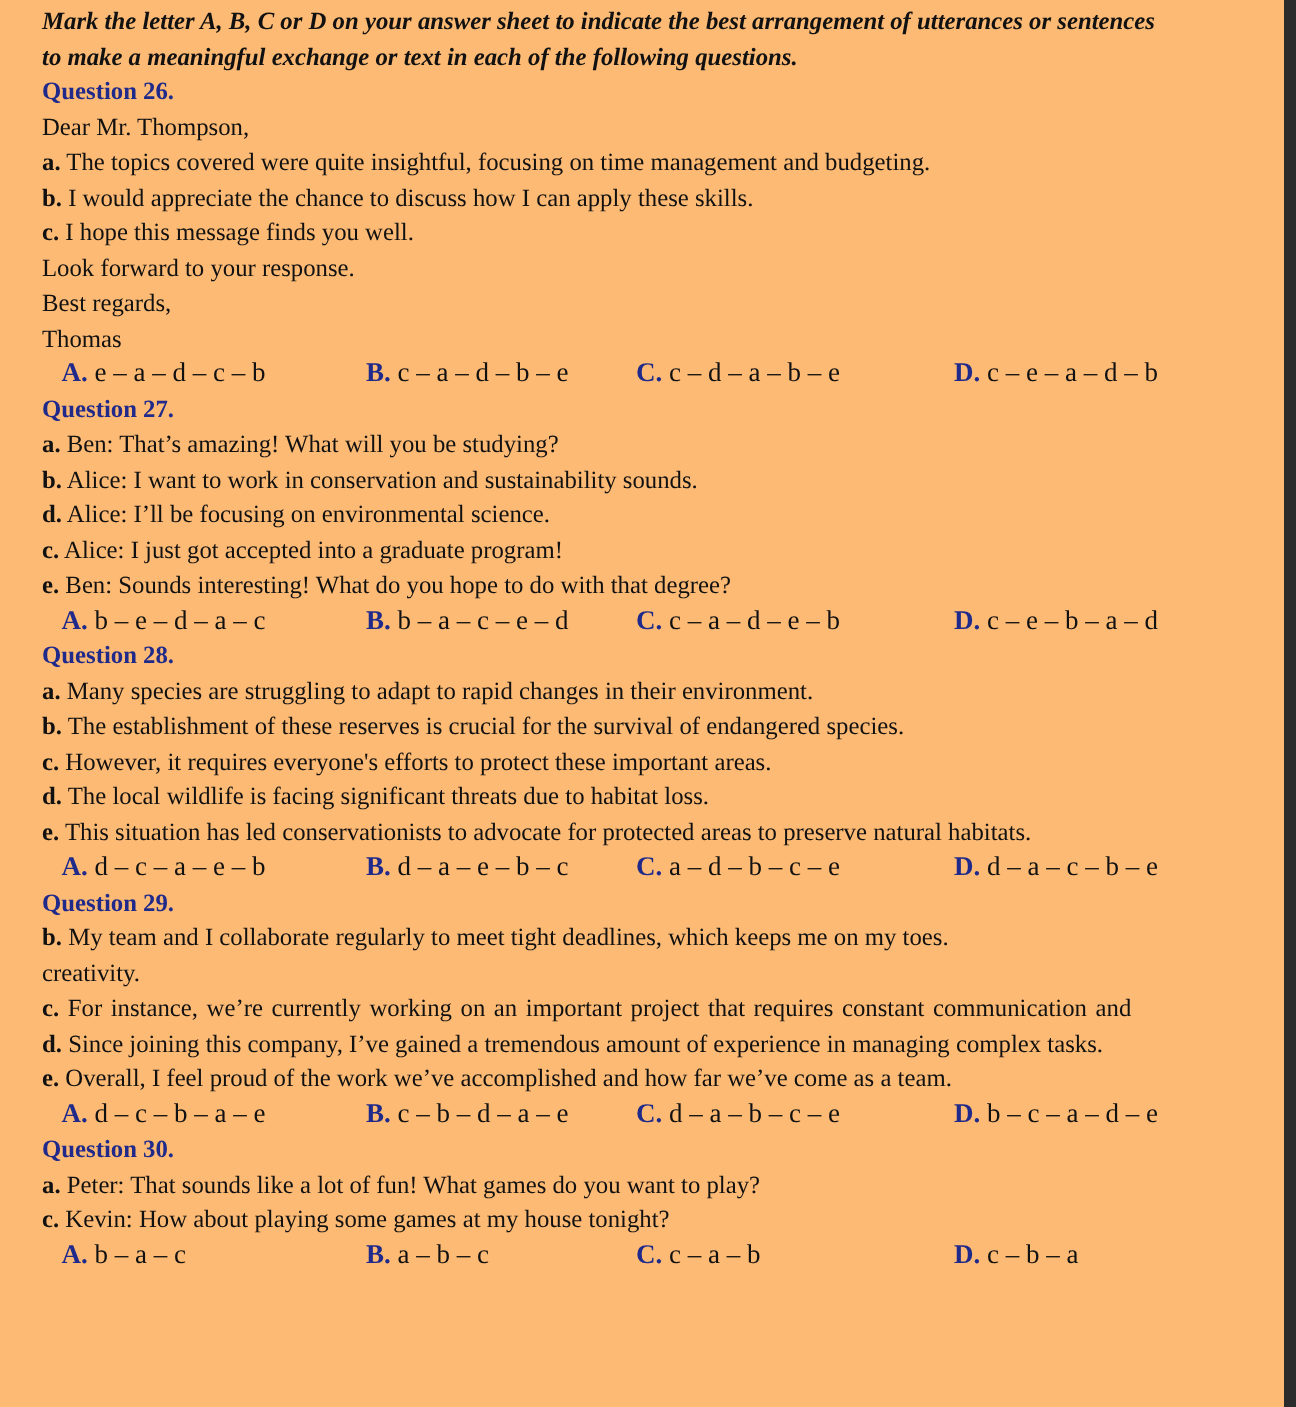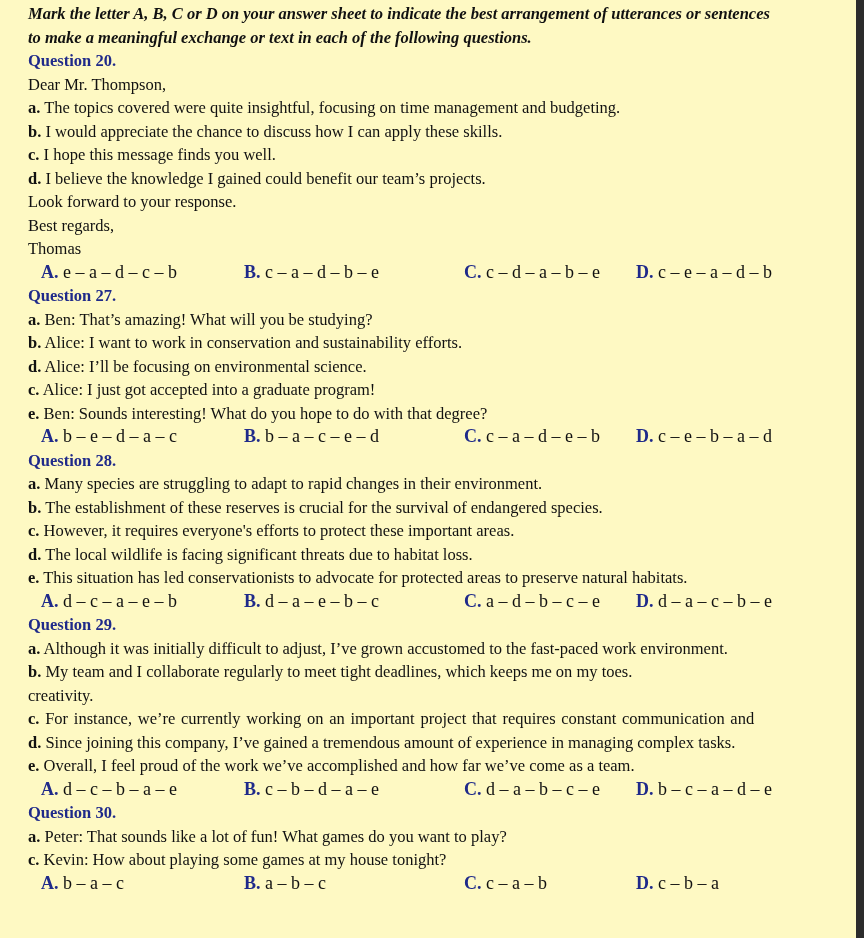--- a/index.html
+++ b/index.html
@@ -14,21 +14,21 @@
     overflow: hidden;
     font-family: "Liberation Serif", "DejaVu Serif", serif;
     color: #111111;
   }
   .page {
     position: absolute;
     left: 0;
     top: 0;
     width: 856px;
     height: 938px;
-    background: #fef9c3;
+    background: #fdba74;
   }
   .edge-strip {
     position: absolute;
     left: 856px;
     top: 0;
     width: 8px;
     height: 938px;
     background: #2b2b2b;
   }
   .content {
@@ -69,54 +69,53 @@
     position: absolute;
     top: 0;
     white-space: nowrap;
   }
   .opt .opt-letter {
     font-weight: bold;
     color: #1f2a8a;
   }
   .opt.a { left: 13px; }
   .opt.b { left: 216px; text-align: center; }
-  .opt.c { left: 436px; }
+  .opt.c { left: 396px; }
   .opt.d { left: 608px; }
 </style>
 </head>
 <body>
 
 <div class="page">
   <div class="content">
 
     <p class="instruction">Mark the letter A, B, C or D on your answer sheet to indicate the best arrangement of utterances or sentences</p>
     <p class="instruction">to make a meaningful exchange or text in each of the following questions.</p>
 
     <section>
-      <p class="q-title">Question 20.</p>
+      <p class="q-title">Question 26.</p>
       <p class="line">Dear Mr. Thompson,</p>
       <p class="line"><span class="letter">a.</span><span> The topics covered were quite insightful, focusing on time management and budgeting.</span></p>
       <p class="line"><span class="letter">b.</span><span> I would appreciate the chance to discuss how I can apply these skills.</span></p>
       <p class="line"><span class="letter">c.</span><span> I hope this message finds you well.</span></p>
-      <p class="line"><span class="letter">d.</span><span> I believe the knowledge I gained could benefit our team’s projects.</span></p>
       <p class="line">Look forward to your response.</p>
       <p class="line">Best regards,</p>
       <p class="line">Thomas</p>
       <div class="options">
         <span class="opt a"><span class="opt-letter">A.</span><span> e – a – d – c – b</span></span>
         <span class="opt b"><span class="opt-letter">B.</span><span> c – a – d – b – e</span></span>
         <span class="opt c"><span class="opt-letter">C.</span><span> c – d – a – b – e</span></span>
         <span class="opt d"><span class="opt-letter">D.</span><span> c – e – a – d – b</span></span>
       </div>
     </section>
 
     <section>
       <p class="q-title">Question 27.</p>
       <p class="line"><span class="letter">a.</span><span> Ben: That’s amazing! What will you be studying?</span></p>
-      <p class="line"><span class="letter">b.</span><span> Alice: I want to work in conservation and sustainability efforts.</span></p>
+      <p class="line"><span class="letter">b.</span><span> Alice: I want to work in conservation and sustainability sounds.</span></p>
       <p class="line"><span class="letter">d.</span><span> Alice: I’ll be focusing on environmental science.</span></p>
       <p class="line"><span class="letter">c.</span><span> Alice: I just got accepted into a graduate program!</span></p>
       <p class="line"><span class="letter">e.</span><span> Ben: Sounds interesting! What do you hope to do with that degree?</span></p>
       <div class="options">
         <span class="opt a"><span class="opt-letter">A.</span><span> b – e – d – a – c</span></span>
         <span class="opt b"><span class="opt-letter">B.</span><span> b – a – c – e – d</span></span>
         <span class="opt c"><span class="opt-letter">C.</span><span> c – a – d – e – b</span></span>
         <span class="opt d"><span class="opt-letter">D.</span><span> c – e – b – a – d</span></span>
       </div>
     </section>
@@ -131,21 +130,20 @@
       <div class="options">
         <span class="opt a"><span class="opt-letter">A.</span><span> d – c – a – e – b</span></span>
         <span class="opt b"><span class="opt-letter">B.</span><span> d – a – e – b – c</span></span>
         <span class="opt c"><span class="opt-letter">C.</span><span> a – d – b – c – e</span></span>
         <span class="opt d"><span class="opt-letter">D.</span><span> d – a – c – b – e</span></span>
       </div>
     </section>
 
     <section>
       <p class="q-title">Question 29.</p>
-      <p class="line"><span class="letter">a.</span><span> Although it was initially difficult to adjust, I’ve grown accustomed to the fast-paced work environment.</span></p>
       <p class="line"><span class="letter">b.</span><span> My team and I collaborate regularly to meet tight deadlines, which keeps me on my toes.</span></p>
       <p class="line">creativity.</p>
       <p class="line" style="word-spacing:1.6px;"><span class="letter">c.</span><span> For instance, we’re currently working on an important project that requires constant communication and</span></p>
       <p class="line"><span class="letter">d.</span><span> Since joining this company, I’ve gained a tremendous amount of experience in managing complex tasks.</span></p>
       <p class="line"><span class="letter">e.</span><span> Overall, I feel proud of the work we’ve accomplished and how far we’ve come as a team.</span></p>
       <div class="options">
         <span class="opt a"><span class="opt-letter">A.</span><span> d – c – b – a – e</span></span>
         <span class="opt b"><span class="opt-letter">B.</span><span> c – b – d – a – e</span></span>
         <span class="opt c"><span class="opt-letter">C.</span><span> d – a – b – c – e</span></span>
         <span class="opt d"><span class="opt-letter">D.</span><span> b – c – a – d – e</span></span>

